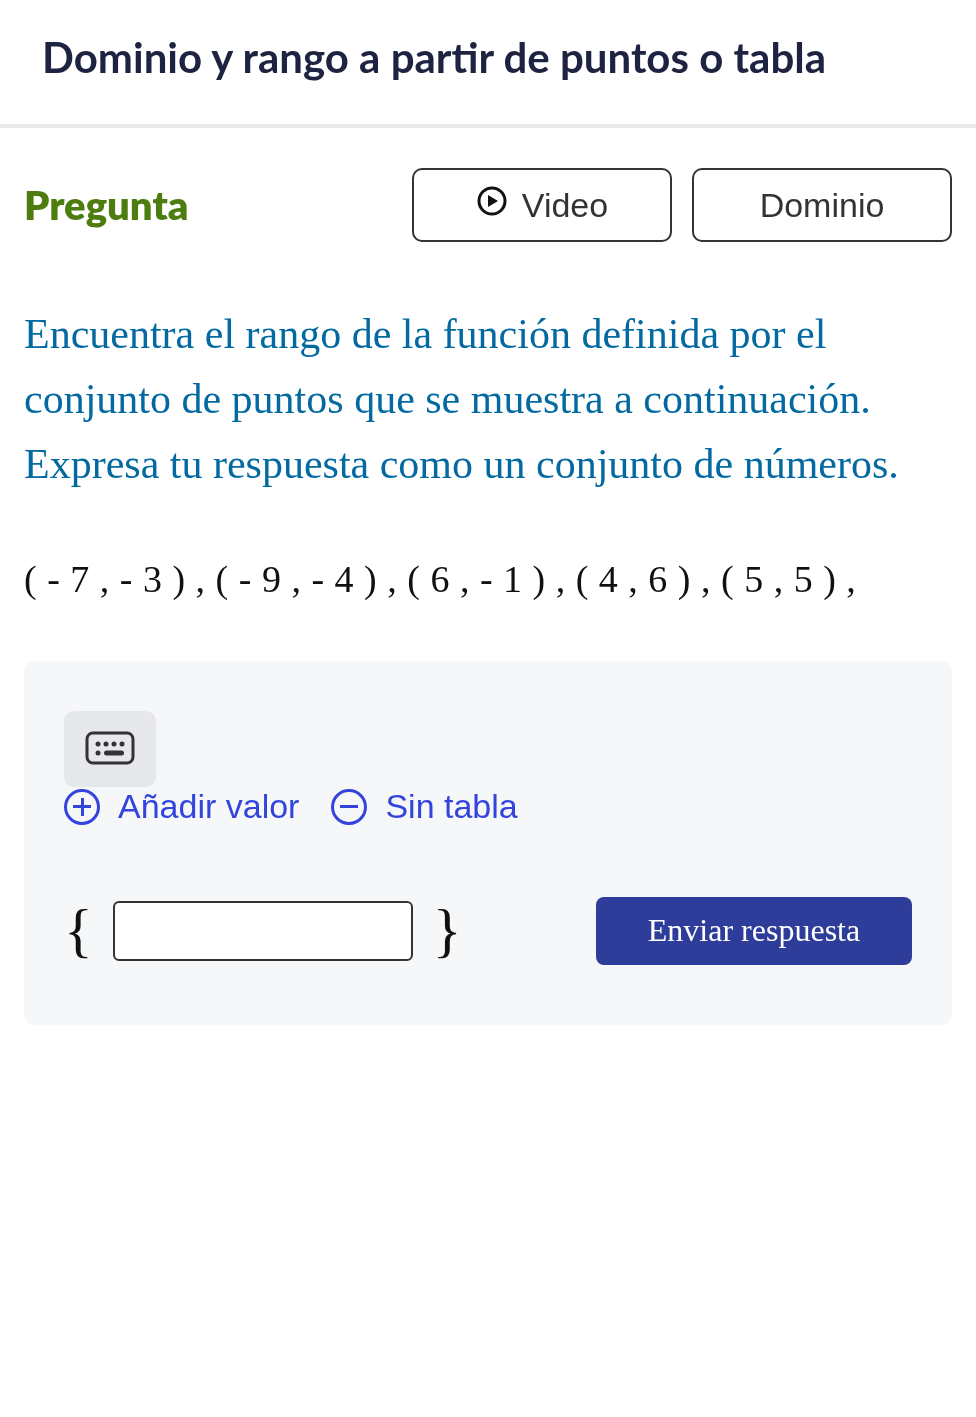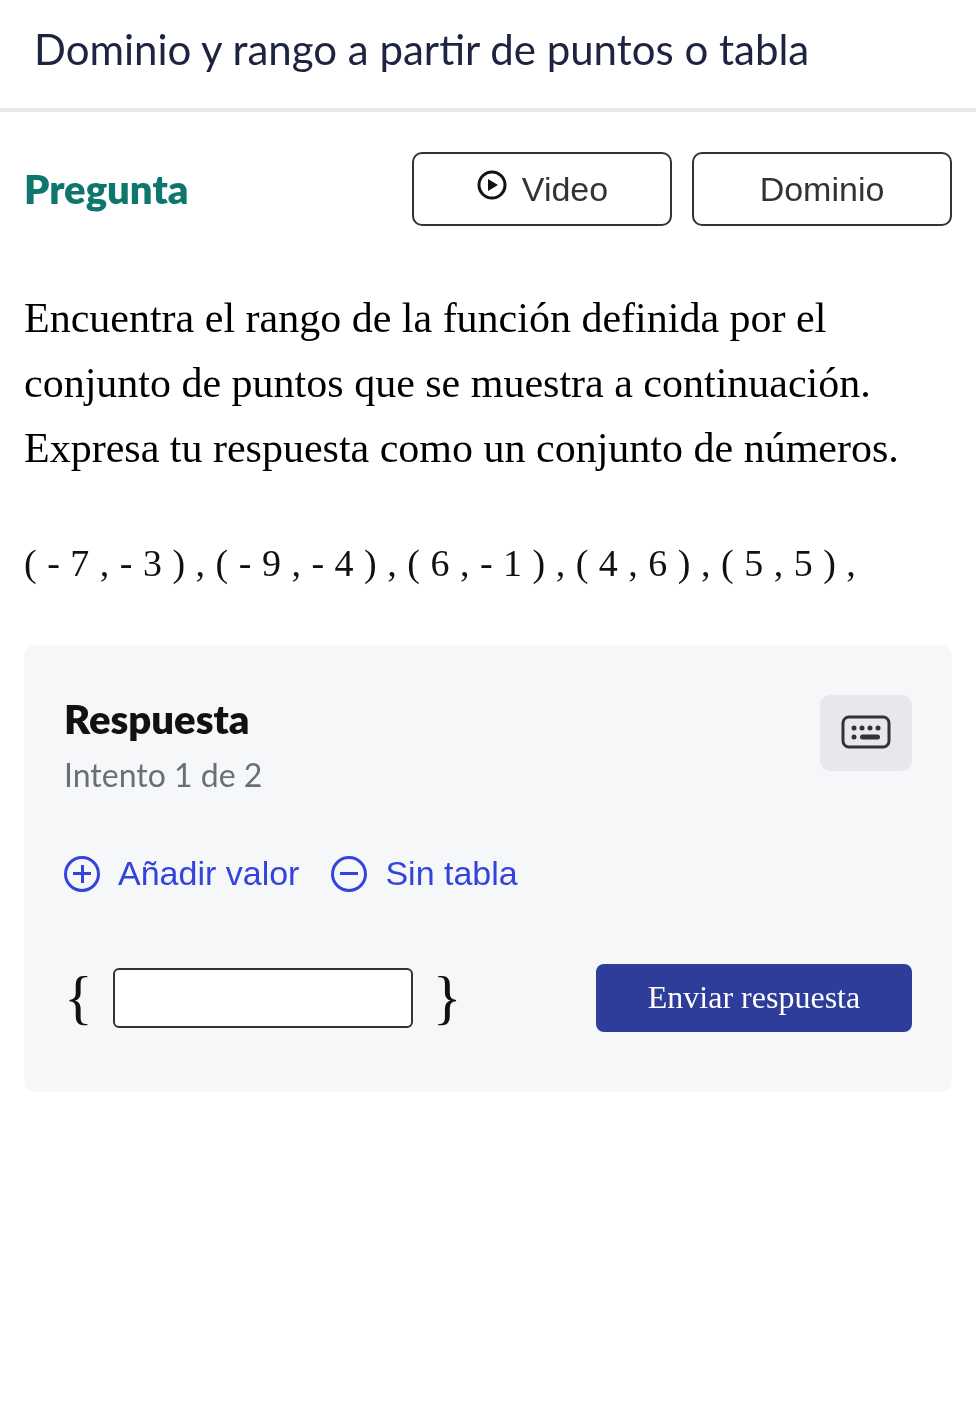--- a/index.html
+++ b/index.html
@@ -9,37 +9,37 @@
     background: #ffffff;
     color: #1a1a1a;
     width: 976px;
   }
   .header {
     padding: 20px 30px 30px 30px;
     border-bottom: 4px solid #e9e9ec;
   }
   .page-title {
     font-size: 42px;
-    font-weight: 400;
+    font-weight: 700;
     color: #1d2340;
-    margin: 4px;
+    margin: 12px;
   }
   .content {
     padding: 40px 24px 40px 24px;
   }
   .question-row {
     display: flex;
     align-items: center;
     justify-content: space-between;
     margin-bottom: 60px;
   }
   .question-label {
     font-size: 40px;
     font-weight: 800;
-    color: #0f766e;
+    color: #4d7c0f;
   }
   .btn-group {
     display: flex;
     gap: 20px;
   }
   .outline-btn {
     display: flex;
     align-items: center;
     justify-content: center;
     gap: 14px;
@@ -50,21 +50,21 @@
     padding: 0 37px;
     font-size: 34px;
     color: #333;
     cursor: pointer;
     min-width: 260px;
   }
   .question-text {
     font-family: Georgia, "Times New Roman", serif;
     font-size: 42px;
     line-height: 1.55;
-    color: #000000;
+    color: #0369a1;
     margin: 0 0 60px 0;
   }
   .points-row {
     font-family: Georgia, "Times New Roman", serif;
     font-size: 38px;
     color: #111;
     margin-bottom: 60px;
     white-space: nowrap;
     letter-spacing: 0.5px;
   }
@@ -198,24 +198,20 @@
       </button>
     </div>
   </div>
 
   <p class="question-text">Encuentra el rango de la función definida por el conjunto de puntos que se muestra a continuación. Expresa tu respuesta como un conjunto de números.</p>
 
   <div class="points-row">( - 7 , - 3 ) , ( - 9 , - 4 ) , ( 6 , - 1 ) , ( 4 , 6 ) , ( 5 , 5 ) ,</div>
 
   <div class="answer-panel">
     <div class="answer-header">
-      <div>
-        <h2 class="answer-title">Respuesta</h2>
-        <p class="attempt-text">Intento 1 de 2</p>
-      </div>
       <button class="keypad-btn">
         <span>
           <svg width="50" height="34" viewBox="0 0 50 34" fill="none">
             <rect x="2" y="2" width="46" height="30" rx="6" stroke="#333" stroke-width="3" fill="none"></rect>
             <circle cx="13" cy="13" r="2.5" fill="#333"></circle>
             <circle cx="21" cy="13" r="2.5" fill="#333"></circle>
             <circle cx="29" cy="13" r="2.5" fill="#333"></circle>
             <circle cx="37" cy="13" r="2.5" fill="#333"></circle>
             <circle cx="13" cy="22" r="2.5" fill="#333"></circle>
             <rect x="19" y="19.5" width="20" height="5" rx="2.5" fill="#333"></rect>

